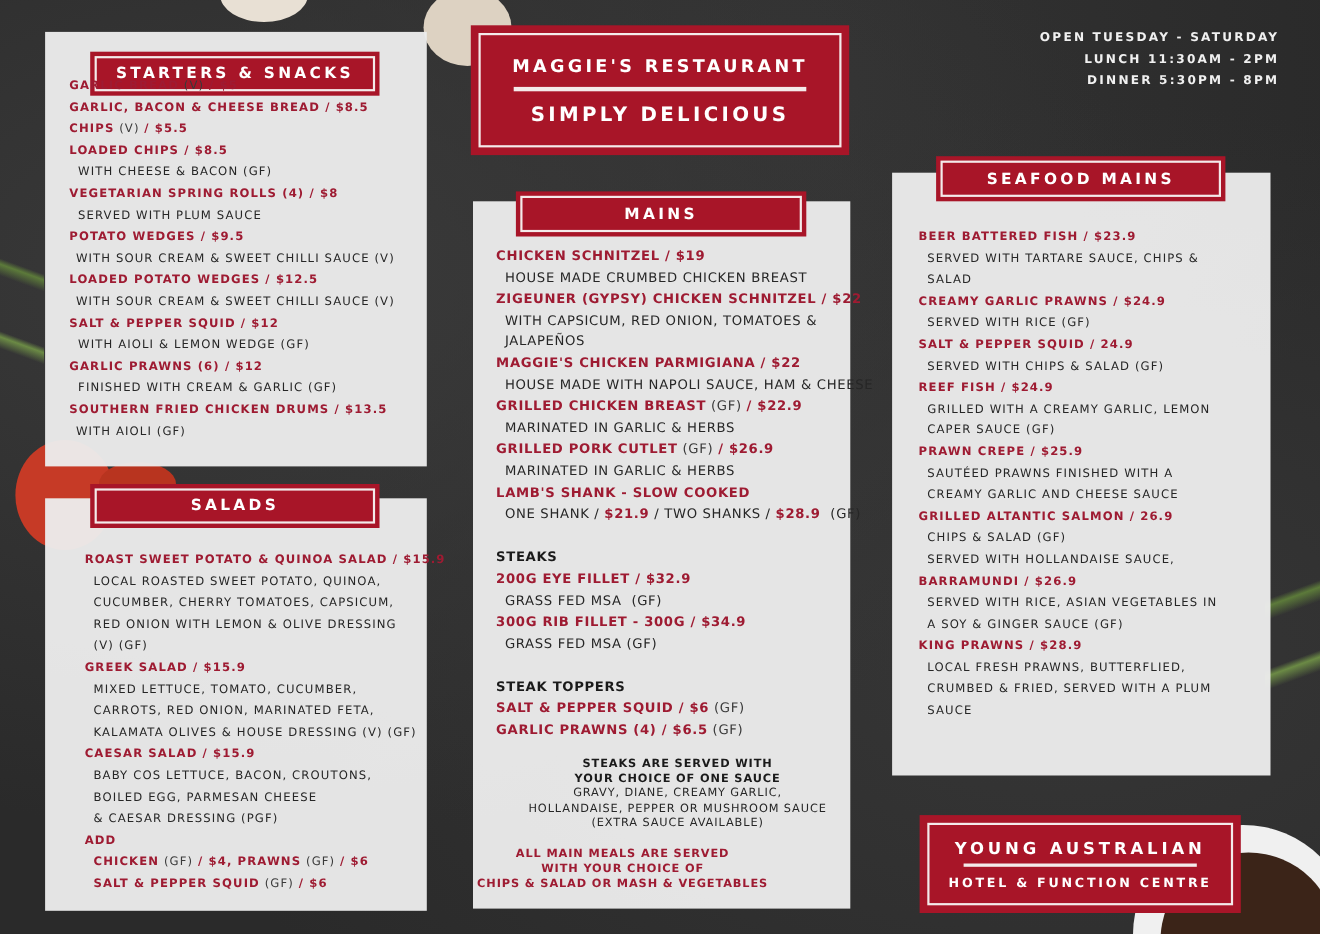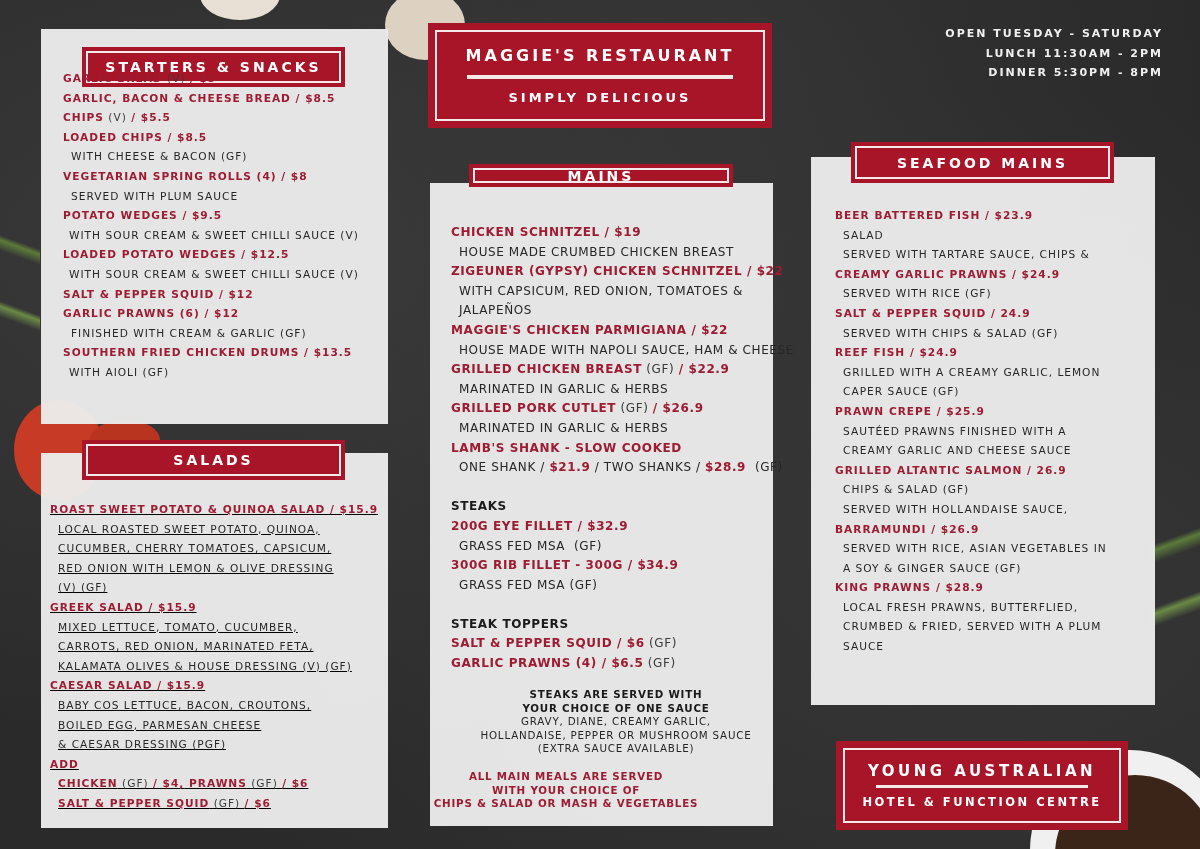--- a/index.html
+++ b/index.html
@@ -62,59 +62,60 @@
   <div class="it"><span>CHIPS</span><span class="gr"> (V) </span><span>/ $5.5</span></div>
   <div class="it">LOADED CHIPS / $8.5</div>
   <div class="ds">WITH CHEESE &amp; BACON (GF)</div>
   <div class="it">VEGETARIAN SPRING ROLLS (4) / $8</div>
   <div class="ds">SERVED WITH PLUM SAUCE</div>
   <div class="it">POTATO WEDGES / $9.5</div>
   <div class="ds n">WITH SOUR CREAM &amp; SWEET CHILLI SAUCE (V)</div>
   <div class="it">LOADED POTATO WEDGES / $12.5</div>
   <div class="ds n">WITH SOUR CREAM &amp; SWEET CHILLI SAUCE (V)</div>
   <div class="it">SALT &amp; PEPPER SQUID / $12</div>
+  <div class="ds">WITH AIOLI &amp; LEMON WEDGE (GF)</div>
   <div class="it">GARLIC PRAWNS (6) / $12</div>
   <div class="ds">FINISHED WITH CREAM &amp; GARLIC (GF)</div>
   <div class="it">SOUTHERN FRIED CHICKEN DRUMS / $13.5</div>
   <div class="ds n">WITH AIOLI (GF)</div>
 </div>
 
 <div class="panel" style="left:41px;top:453px;width:347px;height:375px;"></div>
 <div class="hdr" style="left:82px;top:440px;width:263px;height:40px;">
   <div class="inner">SALADS</div>
 </div>
-<div class="content" style="left:50px;top:500px;text-decoration:underline;">
+<div class="content" style="left:77px;top:500px;">
   <div class="it">ROAST SWEET POTATO &amp; QUINOA SALAD / $15.9</div>
   <div class="ds">LOCAL ROASTED SWEET POTATO, QUINOA,</div>
   <div class="ds">CUCUMBER, CHERRY TOMATOES, CAPSICUM,</div>
   <div class="ds">RED ONION WITH LEMON &amp; OLIVE DRESSING</div>
   <div class="ds">(V) (GF)</div>
   <div class="it">GREEK SALAD / $15.9</div>
   <div class="ds">MIXED LETTUCE, TOMATO, CUCUMBER,</div>
   <div class="ds">CARROTS, RED ONION, MARINATED FETA,</div>
   <div class="ds">KALAMATA OLIVES &amp; HOUSE DRESSING (V) (GF)</div>
   <div class="it">CAESAR SALAD / $15.9</div>
   <div class="ds">BABY COS LETTUCE, BACON, CROUTONS,</div>
   <div class="ds">BOILED EGG, PARMESAN CHEESE</div>
   <div class="ds">&amp; CAESAR DRESSING (PGF)</div>
   <div class="it">ADD</div>
   <div class="it" style="padding-left:8px;"><span>CHICKEN</span><span class="gr"> (GF) </span><span>/ $4,</span><span> PRAWNS</span><span class="gr"> (GF) </span><span>/ $6</span></div>
   <div class="it" style="padding-left:8px;"><span>SALT &amp; PEPPER SQUID</span><span class="gr"> (GF) </span><span>/ $6</span></div>
 </div>
 
-<div class="hdr" style="left:428px;top:23px;width:344px;height:105px;padding:7px;">
+<div class="hdr" style="left:428px;top:23px;width:344px;height:118px;padding:7px;">
   <div class="inner" style="flex-direction:column;border-width:2px;">
     <div style="font-size:16px;letter-spacing:3px;">MAGGIE'S RESTAURANT</div>
     <div style="width:266px;height:4px;background:#f4eaea;margin:10px 0 11px;"></div>
-    <div style="font-size:13px;letter-spacing:3px;">SIMPLY DELICIOUS</div>
+    <div style="font-size:18px;letter-spacing:3px;">SIMPLY DELICIOUS</div>
   </div>
 </div>
 
 <div class="panel" style="left:430px;top:183px;width:343px;height:643px;"></div>
-<div class="hdr" style="left:469px;top:164px;width:264px;height:23px;">
+<div class="hdr" style="left:469px;top:174px;width:264px;height:41px;">
   <div class="inner">MAINS</div>
 </div>
 <div class="content" style="left:451px;top:223px;font-size:12px;letter-spacing:0.6px;">
   <div class="it">CHICKEN SCHNITZEL / $19</div>
   <div class="ds">HOUSE MADE CRUMBED CHICKEN BREAST</div>
   <div class="it">ZIGEUNER (GYPSY) CHICKEN SCHNITZEL / $22</div>
   <div class="ds">WITH CAPSICUM, RED ONION, TOMATOES &amp;</div>
   <div class="ds">JALAPEÑOS</div>
   <div class="it">MAGGIE'S CHICKEN PARMIGIANA  / $22</div>
   <div class="ds">HOUSE MADE WITH NAPOLI SAUCE, HAM &amp; CHEESE</div>
@@ -153,22 +154,22 @@
   <div>LUNCH 11:30AM - 2PM</div>
   <div>DINNER 5:30PM - 8PM</div>
 </div>
 
 <div class="panel" style="left:811px;top:157px;width:344px;height:548px;"></div>
 <div class="hdr" style="left:851px;top:142px;width:263px;height:41px;">
   <div class="inner">SEAFOOD MAINS</div>
 </div>
 <div class="content" style="left:835px;top:206px;">
   <div class="it">BEER BATTERED FISH / $23.9</div>
+  <div class="ds">SERVED WITH TARTARE SAUCE, CHIPS &amp;</div>
   <div class="ds">SALAD</div>
-  <div class="ds">SERVED WITH TARTARE SAUCE, CHIPS &amp;</div>
   <div class="it">CREAMY GARLIC PRAWNS / $24.9</div>
   <div class="ds">SERVED WITH RICE (GF)</div>
   <div class="it">SALT &amp; PEPPER SQUID / 24.9</div>
   <div class="ds">SERVED WITH CHIPS &amp; SALAD (GF)</div>
   <div class="it">REEF FISH / $24.9</div>
   <div class="ds">GRILLED WITH A CREAMY GARLIC, LEMON</div>
   <div class="ds">CAPER SAUCE (GF)</div>
   <div class="it">PRAWN CREPE / $25.9</div>
   <div class="ds">SAUTÉED PRAWNS FINISHED WITH A</div>
   <div class="ds">CREAMY GARLIC AND CHEESE SAUCE</div>

